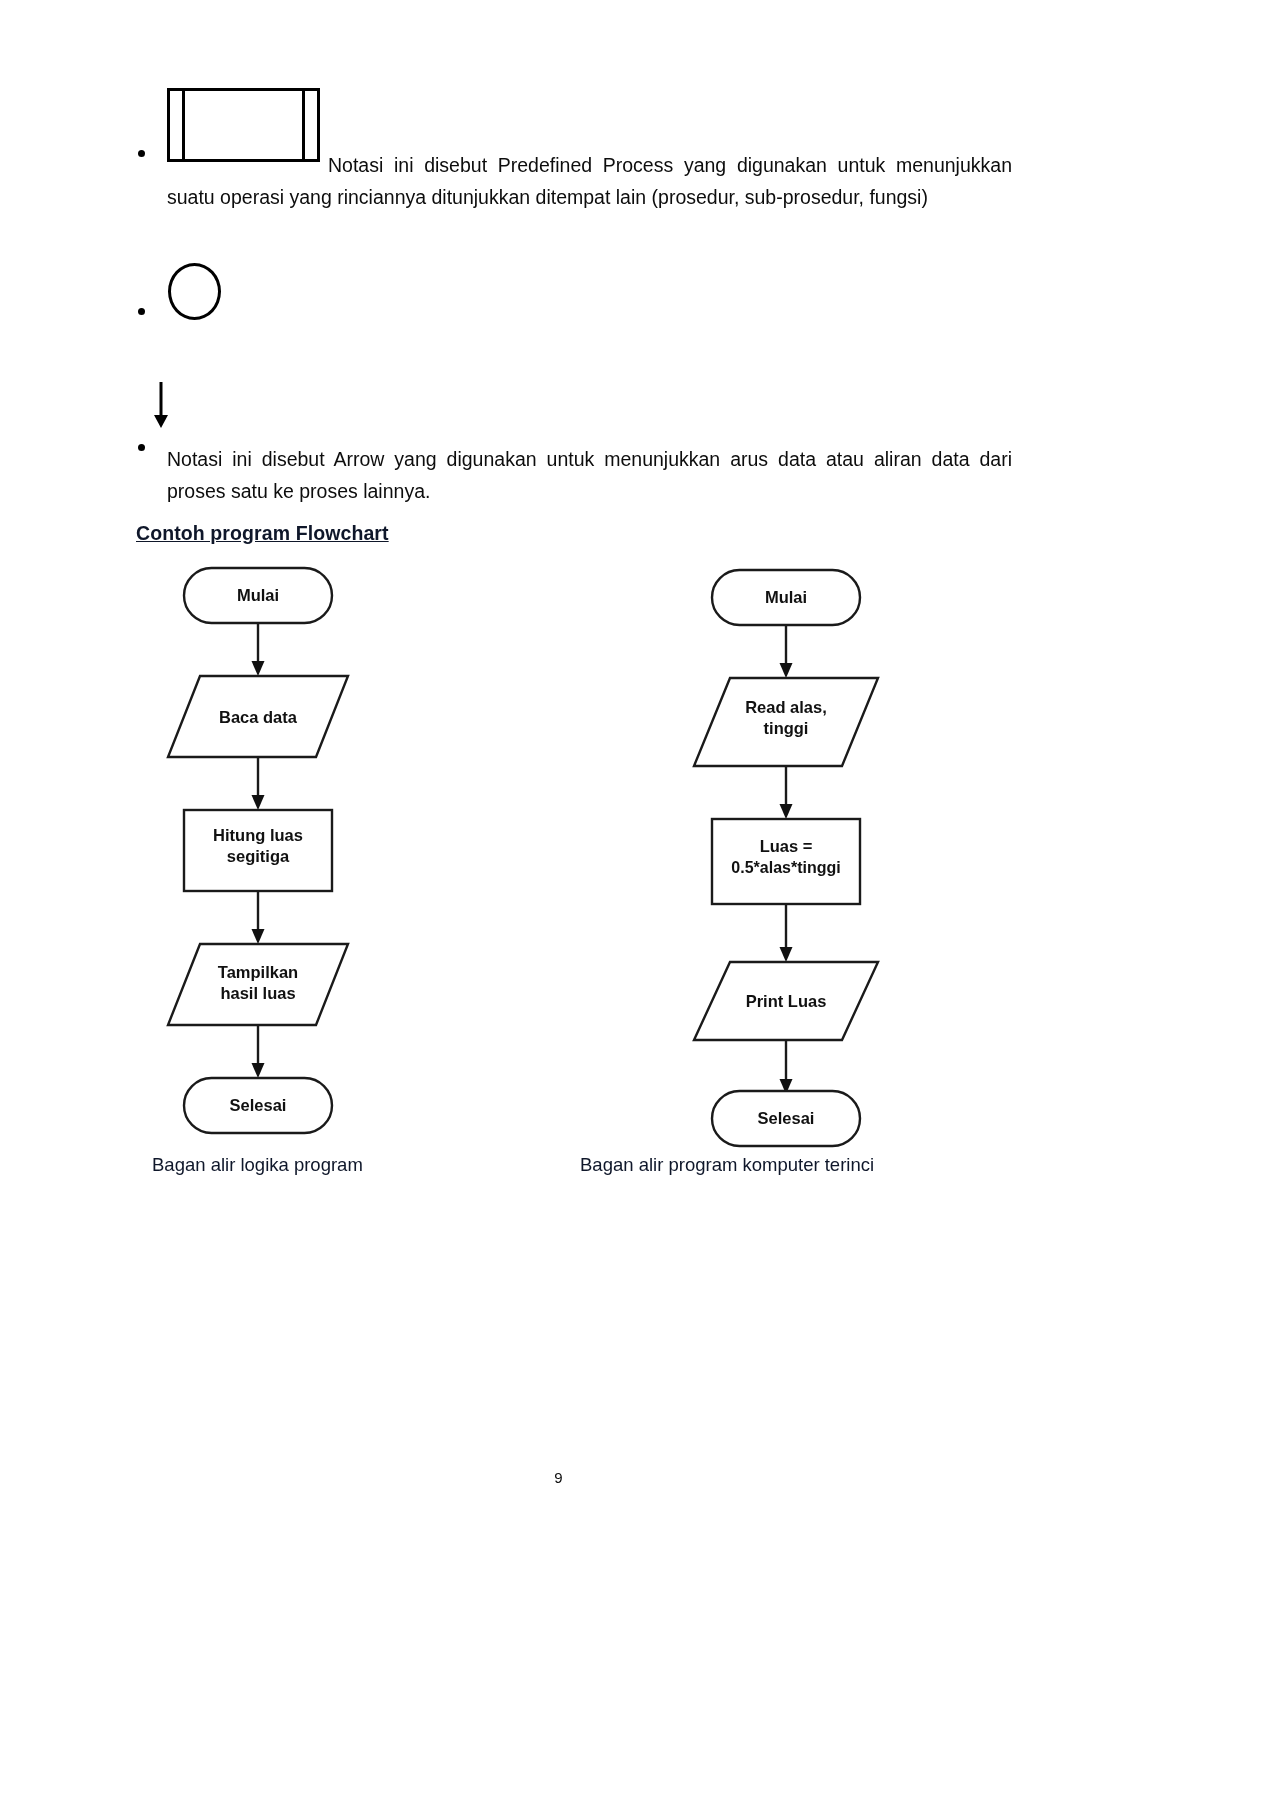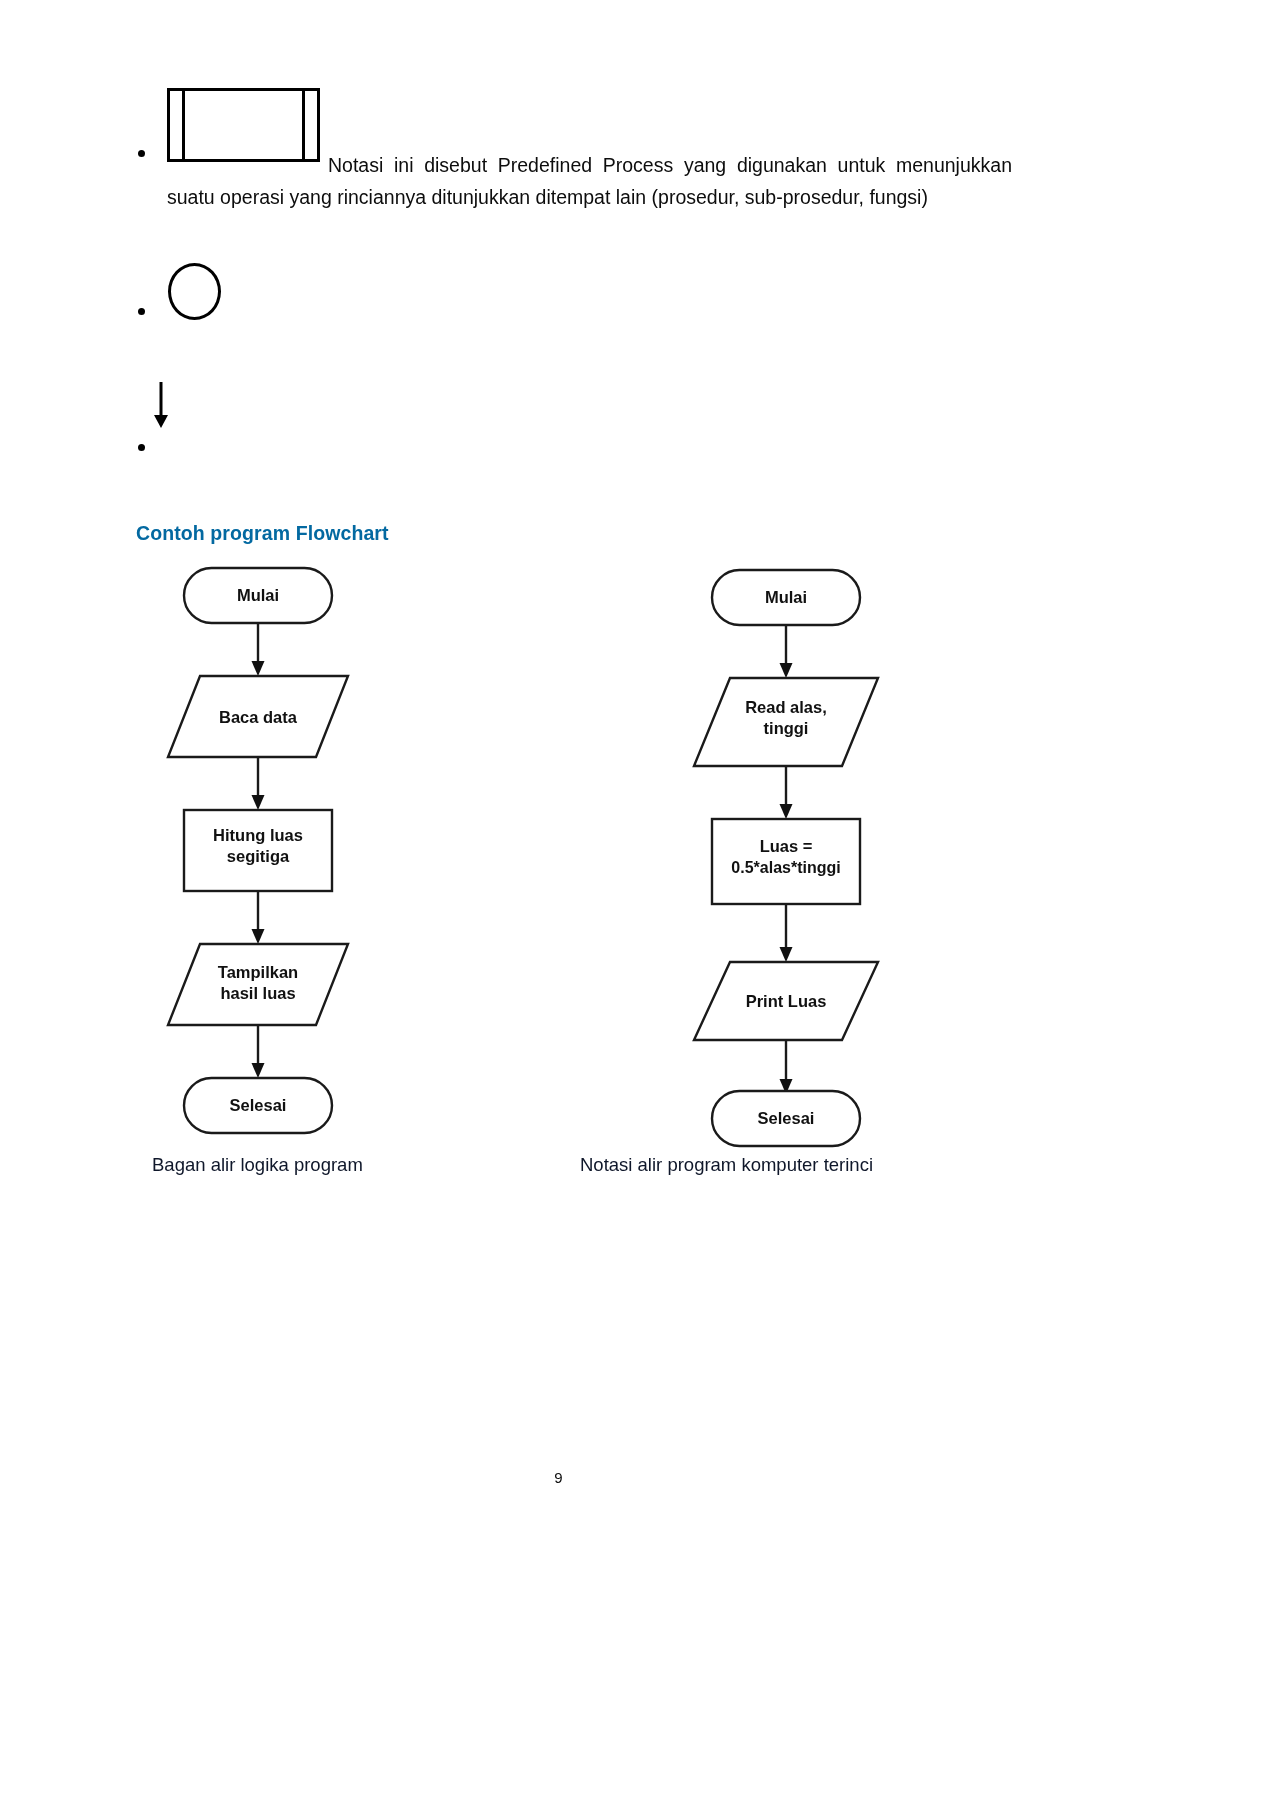--- a/index.html
+++ b/index.html
@@ -96,22 +96,23 @@
   .block-2 { position: absolute; left: 0; top: 308px;  width: 845px; }
   .arrow-glyph-wrap { position: absolute; left: 0; top: 382px; width: 60px; height: 50px; }
   .block-3 { position: absolute; left: 0; top: 444px;  width: 845px; }
 
   .section-heading {
     position: absolute;
     left: 0;
     top: 522px;
     font-size: 19.5px;
     font-weight: bold;
-    color: #0369a1;
+    color: #0f172a;
     letter-spacing: 0.1px;
+    text-decoration: underline;
   }
 
   
   .flow-area {
     position: absolute;
     left: 0;
     top: 558px;
     width: 845px;
     height: 620px;
     margin-left: 16px;
@@ -166,20 +167,21 @@
 
     <div class="arrow-glyph-wrap">
       <svg class="arrow-shape" width="22" height="46" viewBox="0 0 22 46">
         <line x1="11" y1="0" x2="11" y2="36" stroke="#000" stroke-width="3"></line>
         <polygon points="4,33 18,33 11,46" fill="#000"></polygon>
       </svg>
     </div>
 
     <div class="block-3 bullet-item">
       <span class="bullet-dot"></span>
+      <span>Notasi ini disebut Arrow yang digunakan untuk menunjukkan arus     data   atau   aliran data dari proses satu ke proses lainnya.</span>
     </div>
 
     <div class="section-heading">Contoh program Flowchart</div>
 
     <div class="flow-area">
 
       <div class="flow-col left">
         <svg class="fc-svg" width="300" height="590" viewBox="0 0 300 590">
 
           <g>
@@ -278,19 +280,19 @@
             <polygon points="97.5,521 110.5,521 104,536" fill="#111"></polygon>
           </g>
 
           <g>
             <rect x="30" y="533" width="148" height="55" rx="27.5" ry="27.5" fill="#fff" stroke="#1a1a1a" stroke-width="2.4"></rect>
             <text x="104" y="566" font-family="'Liberation Sans', sans-serif" font-size="16.5" font-weight="bold" fill="#111" text-anchor="middle">Selesai</text>
           </g>
         </svg>
       </div>
 
-      <div class="caption right">Notasi alir program komputer terinci</div>
+      <div class="caption right">Bagan alir program komputer terinci</div>
     </div>
 
     <div class="page-number">9</div>
 
   </div>
 </div>
 
 </body></html>

